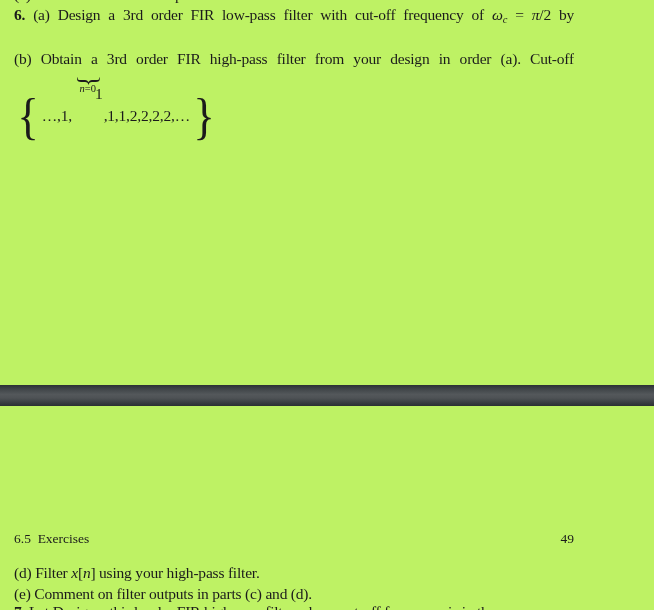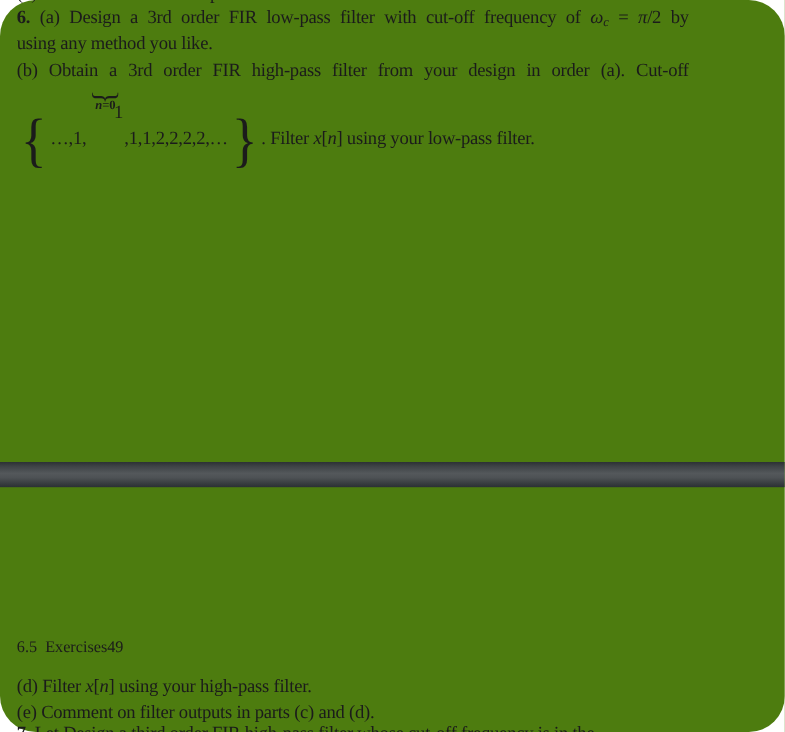--- a/index.html
+++ b/index.html
@@ -6,22 +6,21 @@
   body {
     width: 654px; height: 610px;
     overflow: hidden;
     background: #ffffff;
     font-family: "Liberation Serif", "DejaVu Serif", serif;
     color: #1b1b1b;
     position: relative;
   }
   .page {
     position: absolute; inset: 0;
-    background: #4d7c0f;
-    border-radius: 30px;
+    background: #bef264;
   }
   
   .tline {
     position: absolute;
     left: 14px; width: 560px;
     font-size: 15.5px;
     line-height: 22px;
     letter-spacing: -0.2px;
     white-space: nowrap;
     overflow: visible;
@@ -82,67 +81,65 @@
   }
   .ubmark > span {
     display: block;
     transform: rotate(-90deg) scaleY(1.1);
     font-size: 24px; line-height: 24px;
   }
   .ublabel {
     position: absolute; top: 22px; left: 50%;
     transform: translateX(-50%);
     font-size: 10.5px; line-height: 12px;
-    letter-spacing: 0; white-space: nowrap; font-weight: bold;
+    letter-spacing: 0; white-space: nowrap;
   }
   
   .separator {
     position: absolute; top: 385px; left: 0;
     width: 654px; height: 21px;
     background: linear-gradient(180deg,
       #2c3134 0%, #3f4447 18%, #54585b 45%,
       #4e5255 62%, #383d40 85%, #2b3033 100%);
   }
   
   .runhead {
     position: absolute; top: 531px; left: 14px;
     width: 560px;
-    display: flex; align-items: baseline;
+    display: flex; justify-content: space-between; align-items: baseline;
     font-size: 13.5px; line-height: 16px;
   }
   .runhead .sec { white-space: pre; }
   
   .cont-d { top: 562px; line-height: 21px; }
   .cont-e { top: 583px; line-height: 21px; }
 </style>
 </head>
 <body>
 
 <div class="page">
 
   <div class="clip-top">
     <span class="frag frag-a">(c)</span>
     <span class="frag frag-b">p</span>
   </div>
 
   <div class="tline just" style="top:4px"><span class="b">6.</span><span> (a) Design a 3rd order FIR low-pass filter with cut-off frequency of </span><span class="i">ω</span><span class="i sub">c</span><span> = </span><span class="i">π</span><span>/2 by</span></div>
-  <div class="tline" style="top:26px"><span>using any method you like.</span></div>
   <div class="tline just" style="top:48px"><span>(b) Obtain a 3rd order FIR high-pass filter from your design in order (a). Cut-off</span></div>
 
   <div class="formula">
     <span class="big-brace">{</span>
     <span class="seq">…,1,</span>
     <span class="ubwrap">
       <span>1</span>
       <span class="ubmark"><span>{</span></span>
       <span class="ublabel"><span class="i">n</span><span>=0</span></span>
     </span>
     <span class="seq">,1,1,2,2,2,2,…</span>
     <span class="big-brace">}</span>
-    <span class="seq"><span>. Filter </span><span class="i">x</span><span>[</span><span class="i">n</span><span>] using your low-pass filter.</span></span>
   </div>
 
   <div class="separator"></div>
 
   <div class="runhead">
     <span class="sec">6.5  Exercises</span>
     <span>49</span>
   </div>
 
   <div class="tline cont-e"><span>(e) Comment on filter outputs in parts (c) and (d).</span></div>

